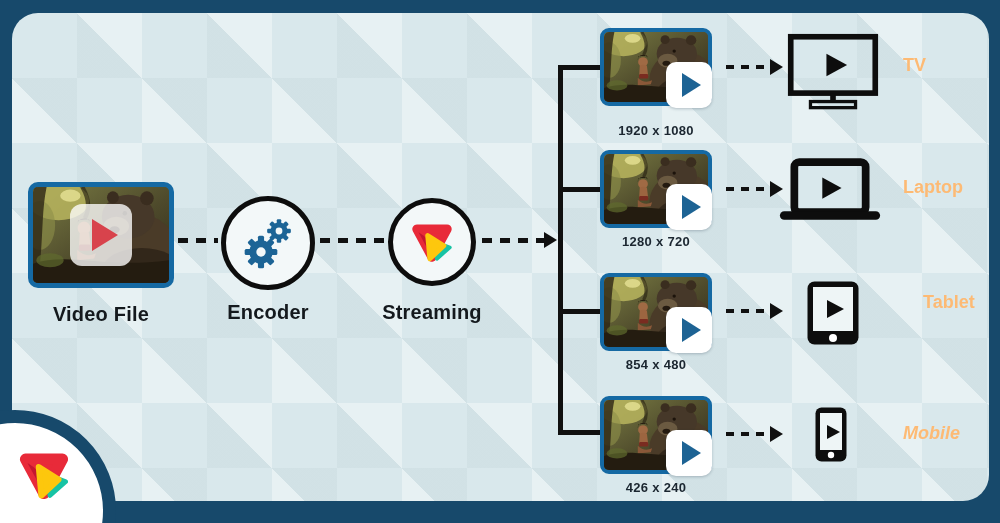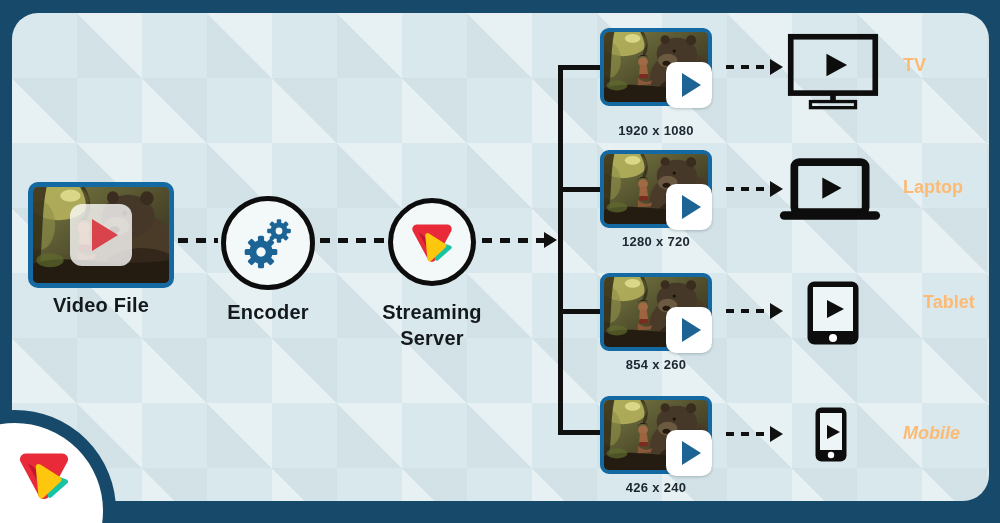--- a/index.html
+++ b/index.html
@@ -125,21 +125,21 @@
   <div class="panel"></div>
 
   <div class="abs thumb" style="left:28px;top:182px;width:146px;height:106px;">
     <svg viewBox="0 0 160 110" preserveAspectRatio="none">
         <use href="#photoScene" xlink:href="#photoScene"></use>
       </svg>
   </div>
   <div class="abs play-big" style="left:70px;top:204px;">
       <div class="tri"></div>
     </div>
-  <div class="abs label node-label" style="left:16px;top:292px;width:170px;">Video File</div>
+  <div class="abs label node-label" style="left:16px;top:301px;width:170px;">Video File</div>
 
   <div class="abs dash" style="left:178px;top:238px;width:40px;"></div>
 
   <div class="abs circle-node" style="left:221px;top:196px;width:94px;height:94px;">
     <svg width="62" height="62" viewBox="-31 -31 62 62">
       <g fill="#1c6496">
         <use href="#gear" xlink:href="#gear" transform="translate(11,-12) scale(0.74)"></use>
         <use href="#gear" xlink:href="#gear" transform="translate(-7,9) scale(1.02)"></use>
       </g>
     </svg>
@@ -148,21 +148,20 @@
 
   <div class="abs dash" style="left:320px;top:238px;width:64px;"></div>
 
   <div class="abs circle-node" style="left:388px;top:198px;width:88px;height:88px;">
     <svg width="54" height="54" viewBox="0 0 100 100">
         <use href="#brandLogo" xlink:href="#brandLogo"></use>
       </svg>
   </div>
   <div class="abs label node-label" style="left:360px;top:299px;width:144px;">
     <div>Streaming</div>
-    <div>Server</div>
   </div>
 
   <div class="abs dash" style="left:482px;top:238px;width:62px;"></div>
   <div class="abs ahead" style="left:544px;top:232px;"></div>
 
   <div class="abs branch-v" style="left:558px;top:65px;height:370px;"></div>
   <div class="abs branch-h" style="left:558px;top:65px;width:46px;"></div>
   <div class="abs branch-h" style="left:558px;top:187px;width:46px;"></div>
   <div class="abs branch-h" style="left:558px;top:309px;width:46px;"></div>
   <div class="abs branch-h" style="left:558px;top:430px;width:46px;"></div>
@@ -205,21 +204,21 @@
   <div class="abs device-label" style="left:903px;top:177px;width:92px;">Laptop</div>
 
   <div class="abs thumb thumb-sm" style="left:600px;top:273px;width:112px;height:78px;">
     <svg viewBox="0 0 160 110" preserveAspectRatio="none">
         <use href="#photoScene" xlink:href="#photoScene"></use>
       </svg>
   </div>
   <div class="abs play-card" style="left:666px;top:307px;">
       <div class="tri"></div>
     </div>
-  <div class="abs res-label" style="left:598px;top:357px;width:116px;">854 x 260</div>
+  <div class="abs res-label" style="left:598px;top:357px;width:116px;">854 x 480</div>
   <div class="abs dash-thin" style="left:726px;top:309px;width:44px;"></div>
   <div class="abs ahead" style="left:770px;top:303px;"></div>
   <svg class="abs" style="left:806px;top:280px;" width="54" height="66" viewBox="0 0 54 66">
     <rect x="1.5" y="1.5" width="51" height="63" rx="7" fill="#0d0d0d"></rect>
     <rect x="7" y="7" width="40" height="44" fill="#eef5f6"></rect>
     <path d="M21 20 L21 38 L38 29 Z" fill="#0d0d0d"></path>
     <circle cx="27" cy="58" r="4" fill="#ffffff"></circle>
   </svg>
   <div class="abs device-label" style="left:903px;top:292px;width:92px;margin-left:20px;">Tablet</div>
 

